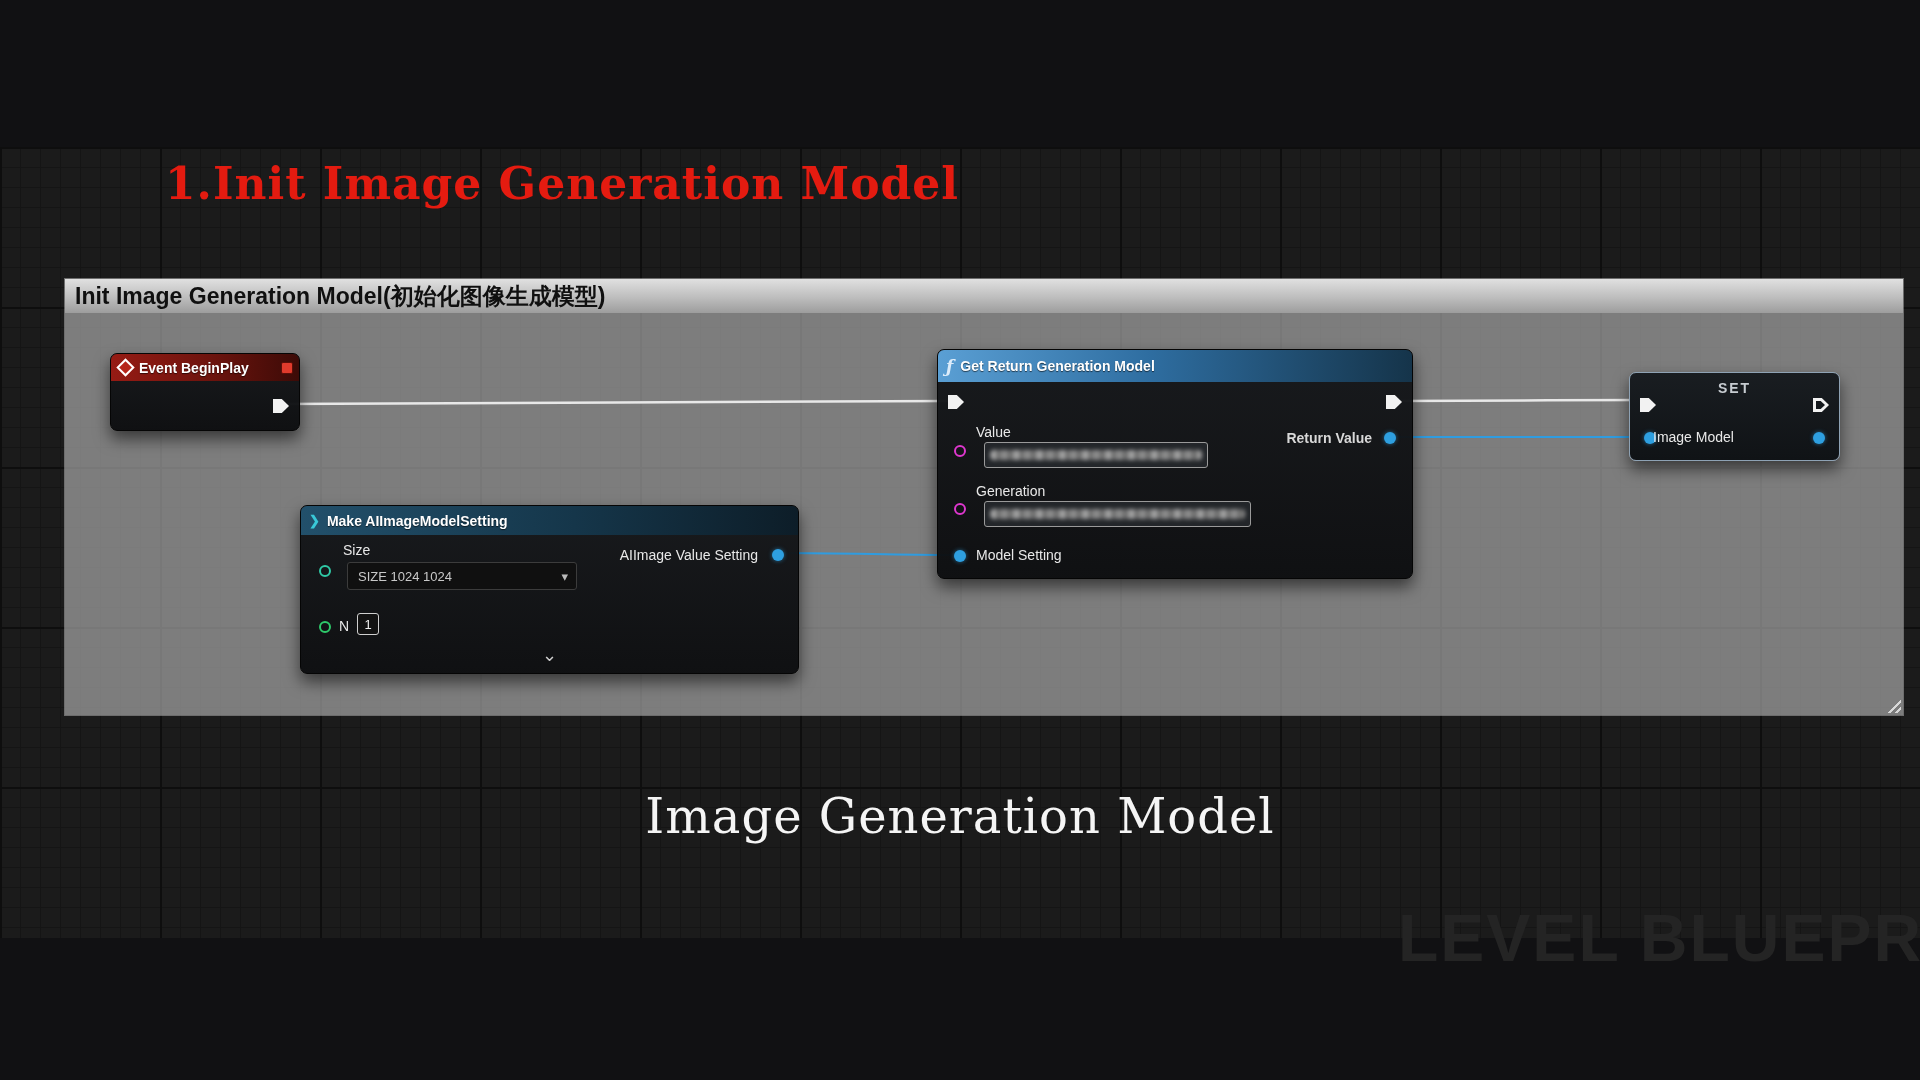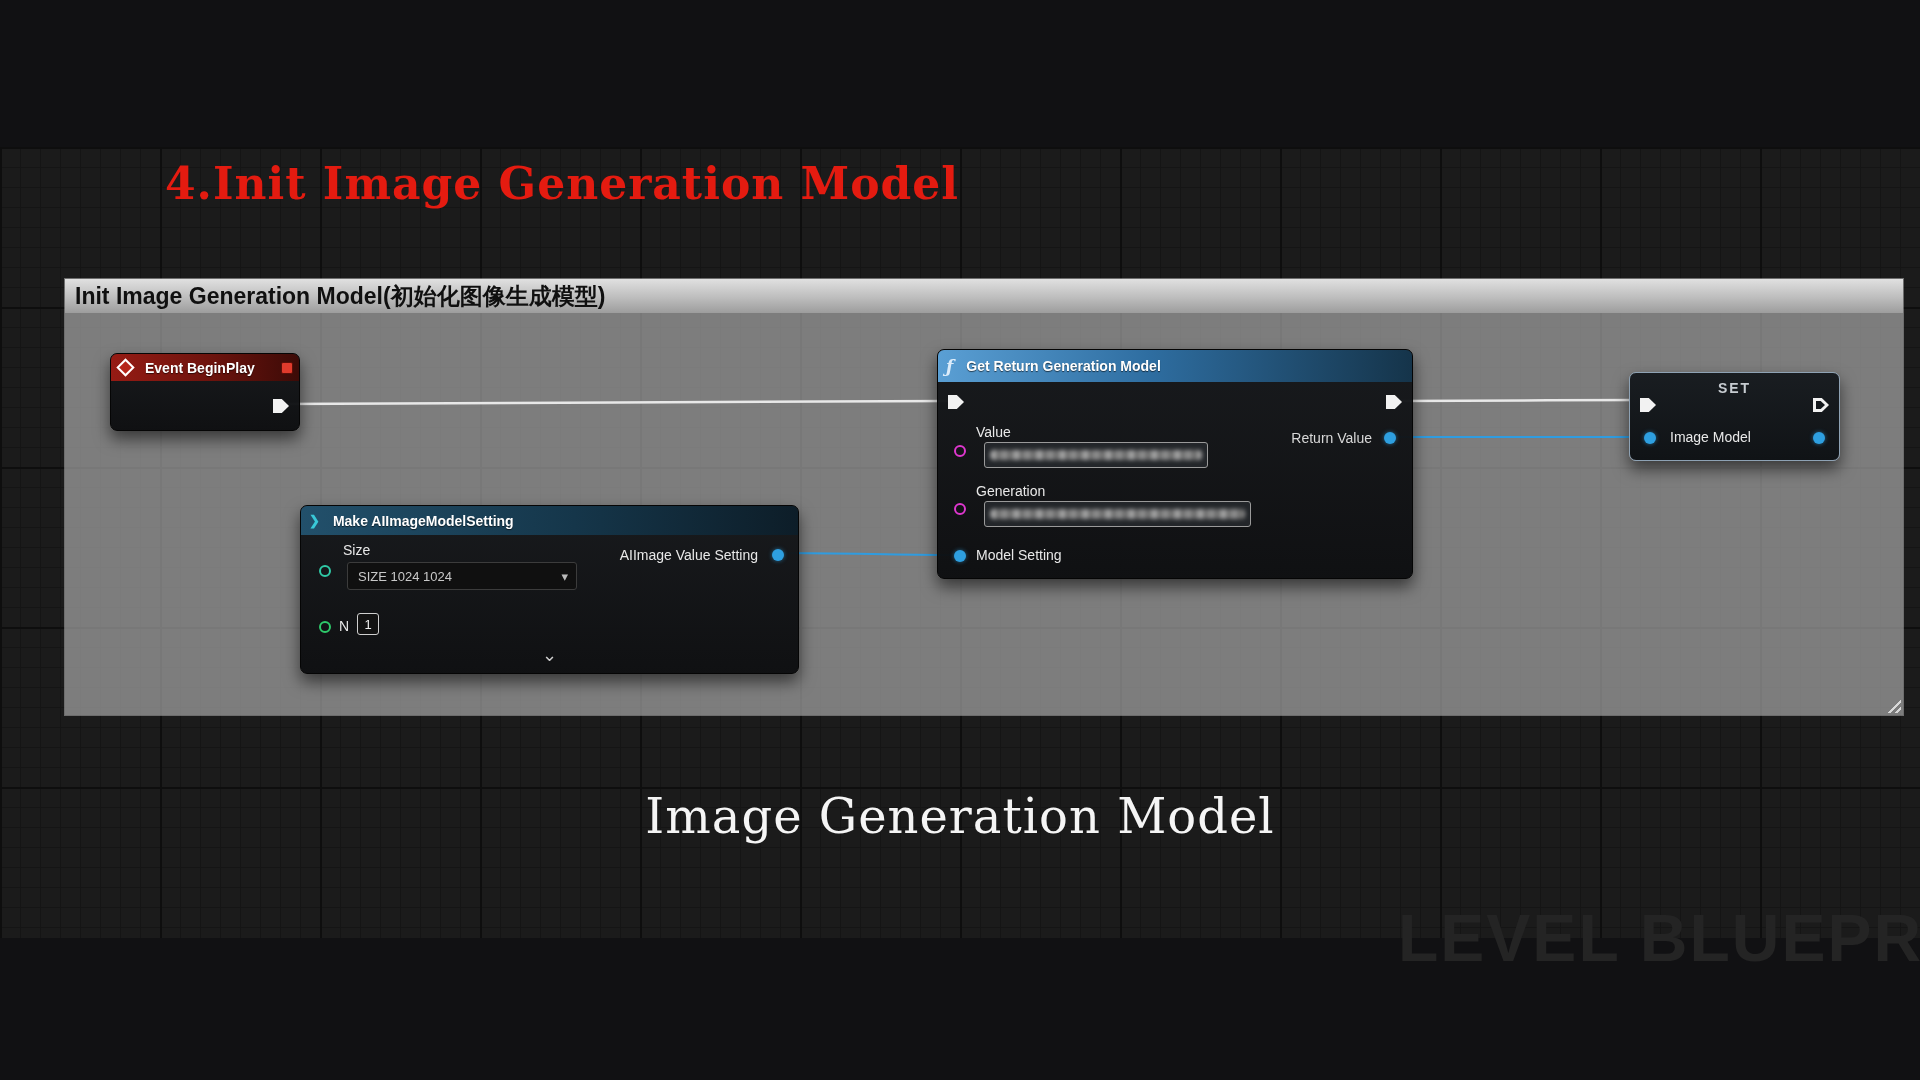--- a/index.html
+++ b/index.html
@@ -65,41 +65,41 @@
   
   .node{
     position:absolute;z-index:10;border-radius:7px;
     background:linear-gradient(180deg,rgba(21,23,26,0.97) 0%,rgba(12,13,15,0.97) 100%);
     border:1px solid #050505;
     box-shadow:0 8px 16px rgba(0,0,0,0.55);
     color:#e6e6e6;font-size:14px;
   }
   .node-header{
     position:absolute;left:0;top:0;right:0;border-radius:6px 6px 0 0;
-    display:flex;align-items:center;gap:13px;padding-left:8px;box-sizing:border-box;
+    display:flex;align-items:center;gap:7px;padding-left:8px;box-sizing:border-box;
   }
   .node-title{font-weight:700;font-size:14px;color:#fff;text-shadow:0 1px 1px rgba(0,0,0,0.6);white-space:nowrap;}
   .hdr-event{height:27px;background:linear-gradient(90deg,#961b14 0%,#6b130d 55%,#3c0b07 100%);}
   .hdr-func{height:32px;background:linear-gradient(90deg,#5a9fd4 0%,#2e6da0 45%,#15344a 100%);}
   .hdr-make{height:29px;background:linear-gradient(90deg,#22506b 0%,#15364a 55%,#0d1d28 100%);}
   .diamond-icon{width:9px;height:9px;border:2px solid #fff;transform:rotate(45deg);background:rgba(255,60,40,0.35);}
   .func-icon{font-family:"DejaVu Serif",serif;font-style:italic;font-weight:700;font-size:17px;color:#dcecfa;}
   .struct-icon{color:#39c8d8;font-size:13px;font-weight:700;}
   .node-flag{position:absolute;right:6px;top:8px;width:10px;height:10px;border-radius:2px;background:#e03b2c;border:1px solid #5d0f08;}
   
   .exec-pin{position:absolute;width:16px;height:14px;}
   .exec-pin .s1{position:absolute;inset:0;background:#f2f2f2;clip-path:polygon(0 0,55% 0,100% 50%,55% 100%,0 100%);}
   .exec-pin.hollow .s2{position:absolute;left:3px;top:3px;right:4px;bottom:3px;background:#15191d;clip-path:polygon(0 0,52% 0,100% 50%,52% 100%,0 100%);}
   .pin{position:absolute;width:12px;height:12px;border-radius:50%;box-sizing:border-box;}
   .pin.f-blue{background:#2e9fe0;box-shadow:0 0 4px rgba(46,159,224,0.6);}
   .pin.h-pink{border:2px solid #df37cf;}
   .pin.h-green{border:2px solid #2ec96a;}
   .pin.h-teal{border:2px solid #2fc9a6;}
   .pin-label{position:absolute;font-size:14px;color:#e8e8e8;white-space:nowrap;}
-  .pin-label.dim{color:#d8d8d8;}
+  .pin-label.dim{color:#d8d8d8;font-weight:bold;}
   
   .keyfield{position:absolute;background:#23262a;border:1px solid #9a9a9a;border-radius:3px;overflow:hidden;}
   .keyfield .scribble{
     position:absolute;left:5px;right:5px;top:50%;height:10px;transform:translateY(-50%);
     background:repeating-linear-gradient(90deg,#a0a0a0 0 7px,#5f5f5f 7px 10px,#8b8b8b 10px 18px,#6a6a6a 18px 23px);
     filter:blur(2px);border-radius:4px;
   }
   .dropdown{
     position:absolute;background:#101010;border:1px solid #3c3c3c;border-radius:3px;
     display:flex;align-items:center;justify-content:space-between;
@@ -115,21 +115,21 @@
   .set-node{border:1px solid #8ea2b4;background:linear-gradient(180deg,#191d21 0%,#101316 100%);}
   .set-title{position:absolute;left:0;right:0;top:7px;text-align:center;font-weight:700;font-size:14px;color:#c7ccd1;letter-spacing:2px;}
 </style>
 </head>
 <body>
 
 <div class="band-top"></div>
 <div class="graph"></div>
 <div class="band-bottom"></div>
 
-<div class="section-title">4.Init Image Generation Model</div>
+<div class="section-title">1.Init Image Generation Model</div>
 <div class="caption">Image Generation Model</div>
 <div class="watermark">LEVEL BLUEPRINT</div>
 
 <div class="comment">
   <div class="comment-titlebar">
     <span class="comment-title">Init Image Generation Model(初始化图像生成模型)</span>
   </div>
   <div class="comment-body"></div>
   <div class="comment-resize"></div>
 </div>
@@ -204,15 +204,15 @@
 <div class="node set-node" style="left:1629px;top:372px;width:209px;height:87px;">
   <div class="set-title">SET</div>
   <div class="exec-pin" style="left:10px;top:25px;">
       <span class="s1"></span>
     </div>
   <div class="exec-pin hollow" style="right:10px;top:25px;">
       <span class="s1"></span>
       <span class="s2"></span>
     </div>
   <span class="pin f-blue" style="left:14px;top:59px;"></span>
-  <span class="pin-label" style="left:40px;top:56px;text-align:right;">Image Model</span>
+  <span class="pin-label" style="left:23px;top:56px;text-align:right;">Image Model</span>
   <span class="pin f-blue" style="right:14px;top:59px;"></span>
 </div>
 
 </body></html>

